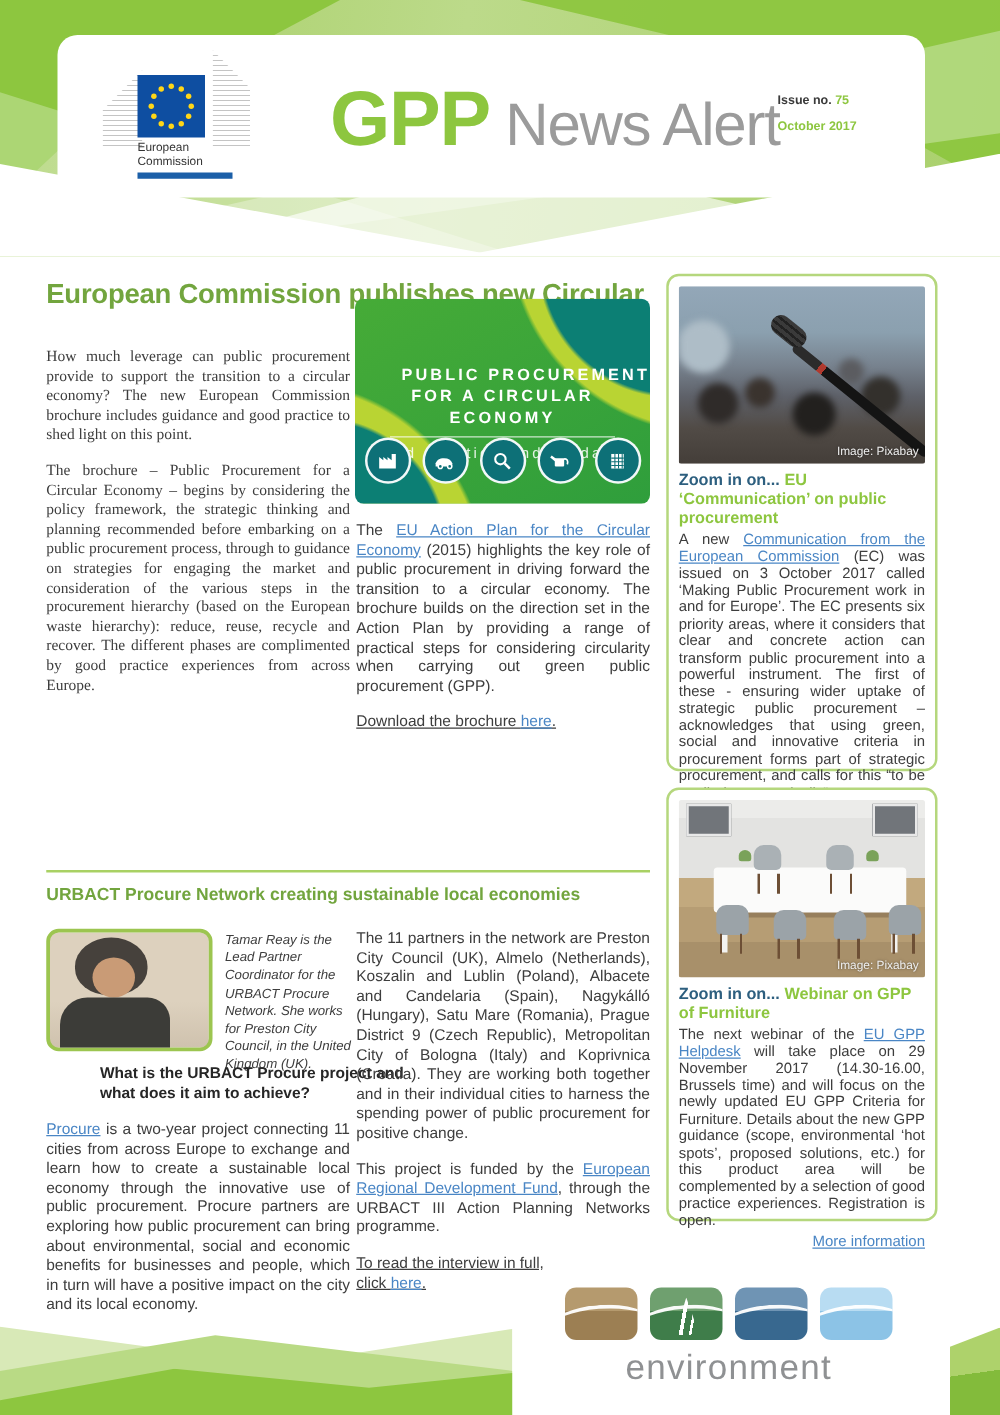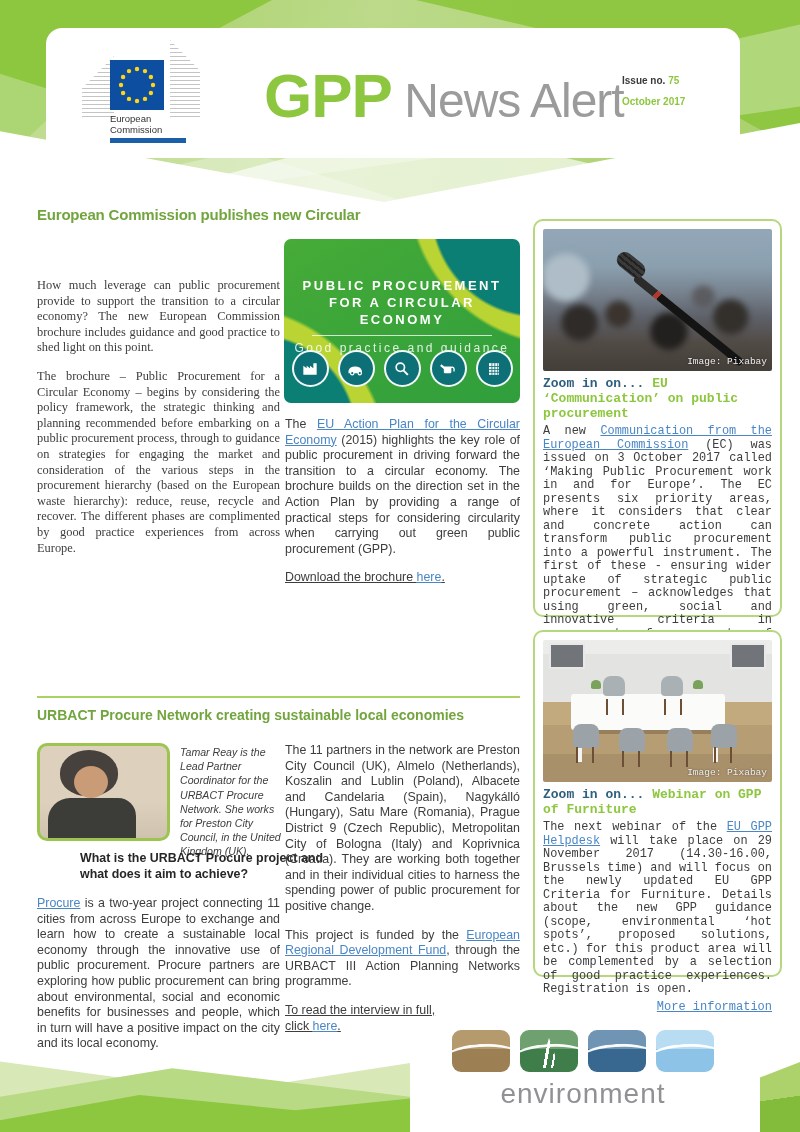--- a/index.html
+++ b/index.html
@@ -25,38 +25,38 @@
   .ecflag{position:absolute;left:28px;top:22px;width:54px;height:50px;background:#0e4ea1;}
   .ectext{position:absolute;left:28px;top:76px;font-size:9.5px;line-height:10.5px;color:#333;}
   .ecbar{position:absolute;left:28px;top:100px;width:76px;height:5px;background:#1b5fa8;}
   
   .masthead{position:absolute;left:218px;top:32px;white-space:nowrap;letter-spacing:-1px;}
   .mh-green{font-size:62px;font-weight:bold;color:#8dc63f;}
   .mh-gray{font-size:48px;font-weight:normal;color:#9b9b9b;}
   .issue{position:absolute;left:576px;top:42px;font-size:10px;line-height:21px;font-weight:bold;}
   .issue .dark{color:#3a3a3a;} .green{color:#8dc63f;}
   
-  .h1{position:absolute;left:37px;top:204px;width:490px;font-size:15px;font-weight:bold;
+  .h1{position:absolute;left:37px;top:224px;width:490px;font-size:22px;font-weight:bold;
       color:#72a53e;line-height:22px;letter-spacing:-.2px;}
   .bodyp{font-size:12.4px;line-height:15.6px;text-align:justify;color:#3d3d3d;margin:0 0 13px 0;}
   .jl{text-align-last:justify;}
   .col1{position:absolute;left:37px;top:278px;width:243px;font-family:Liberation Serif, serif;}
   .col2{position:absolute;left:285px;top:417px;width:235px;}
   .lnk{color:#4a86c5;text-decoration:underline;cursor:pointer;}
   
   .brochure{position:absolute;left:284px;top:239px;width:236px;height:164px;border-radius:7px;overflow:hidden;
     background:
       radial-gradient(circle at 108% -18%,#0c7f74 0 33%,rgba(12,127,116,0) 34%),
       radial-gradient(circle at 120% -32%,#b9d433 0 44%,rgba(185,212,51,0) 45%),
       radial-gradient(circle at -12% 120%,#0c7f74 0 30%,rgba(12,127,116,0) 31%),
       radial-gradient(circle at -22% 136%,#b9d433 0 42%,rgba(185,212,51,0) 43%),
       linear-gradient(150deg,#46ab37,#2f9e3c);}
   .br-in{position:absolute;inset:0;text-align:center;color:#fff;}
   .br-t{font-size:13px;font-weight:bold;letter-spacing:2.5px;line-height:17px;}
-  .br-t1{margin-top:38px;} 
+  .br-t1{margin-top:52px;text-align:right;} 
   .br-hr{width:180px;height:1px;background:rgba(255,255,255,.75);margin:7px auto 5px;}
   .br-sub{font-size:12px;color:rgba(255,255,255,.85);letter-spacing:2.5px;}
   .br-icons{position:absolute;left:0;right:0;bottom:16px;display:flex;justify-content:center;gap:9px;}
   .br-c{width:33px;height:33px;border-radius:50%;background:#0d7077;border:2px solid rgba(255,255,255,.95);
         display:flex;align-items:center;justify-content:center;}
   
   .hr-green{position:absolute;left:37px;top:696px;width:483px;height:2px;background:#a9d164;}
   .h2{position:absolute;left:37px;top:707px;width:500px;font-size:14px;font-weight:bold;color:#72a53e;}
   .photo{position:absolute;left:37px;top:743px;width:127px;height:92px;border:3px solid #9cc550;border-radius:10px;
          overflow:hidden;background:linear-gradient(180deg,#ddd1be 0 60%,#cfc2ae);}
@@ -64,22 +64,22 @@
   .ph-face{position:absolute;left:34px;top:20px;width:34px;height:32px;background:#c99b76;border-radius:50%;}
   .ph-body{position:absolute;left:8px;top:52px;width:88px;height:44px;background:#3c3c38;border-radius:22px 18px 0 0;}
   .caption{position:absolute;left:180px;top:745px;width:102px;font-size:10.6px;font-style:italic;
            line-height:14.2px;color:#3d3d3d;}
   .question{position:absolute;left:37px;top:851px;width:243px;font-size:12.4px;font-weight:bold;
             color:#262626;line-height:15.6px;text-align:justify;margin-left:43px;}
   .colA{position:absolute;left:37px;top:896px;width:243px;}
   .colB{position:absolute;left:285px;top:743px;width:235px;}
   .noj{text-align:left;text-decoration:underline;}
   
-  .sbox{position:absolute;left:533px;width:249px;background:#fff;border:2px solid #b5d77d;border-radius:10px;
-        padding:8px;box-sizing:border-box;font-family:Liberation Mono, monospace;}
+  .sbox{position:absolute;left:533px;width:217px;background:#fff;border:2px solid #b5d77d;border-radius:10px;
+        padding:8px;box-sizing:border-box;}
   .sbox1{top:219px;height:398px;} .sbox2{top:630px;height:347px;}
   .simg{position:relative;width:100%;height:142px;overflow:hidden;border-radius:2px;}
   .credit{position:absolute;right:5px;bottom:4px;font-size:9.5px;color:#efefef;text-shadow:0 0 2px rgba(0,0,0,.5);}
   .stitle{margin-top:5px;font-size:13px;font-weight:bold;line-height:15px;}
   .pfx{color:#2d5f7f;} .topic{color:#8dc63f;}
   .sbody{margin-top:4px;font-size:11.9px;line-height:13.5px;text-align:justify;color:#3d3d3d;}
   .more{display:block;text-align:right;font-size:12px;margin-top:3px;color:#4a86c5;text-decoration:underline;cursor:pointer;}
   
   .scene1{position:absolute;inset:0;
     background:linear-gradient(180deg,#93a7b8 0%,#8ba0af 26%,#77828e 45%,#5e6169 62%,#514b46 80%,#443e39 100%);}

